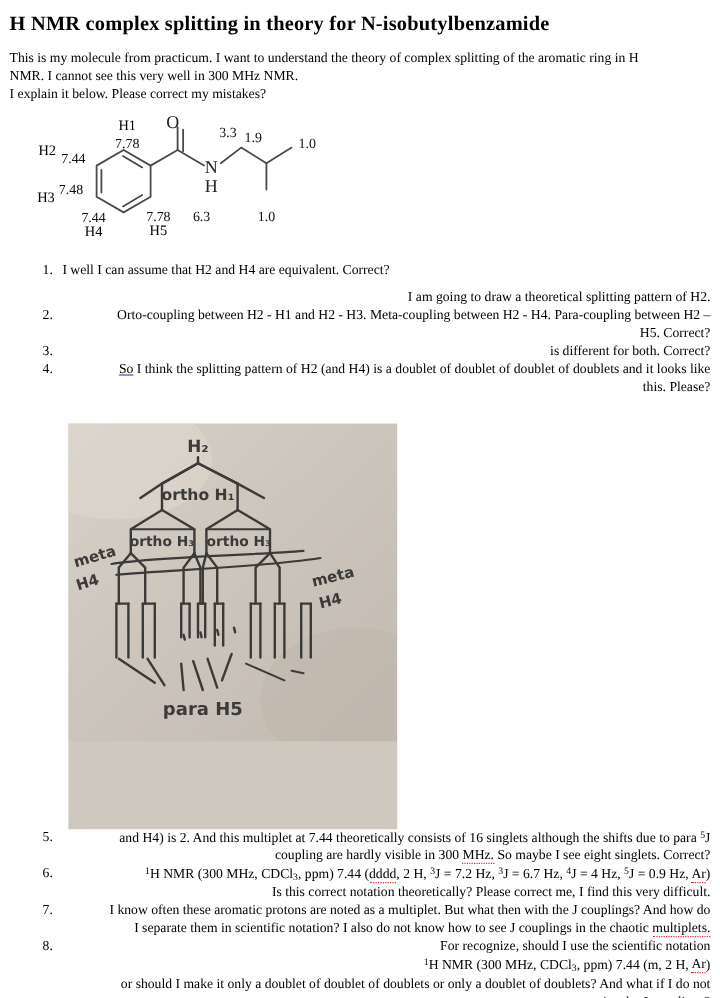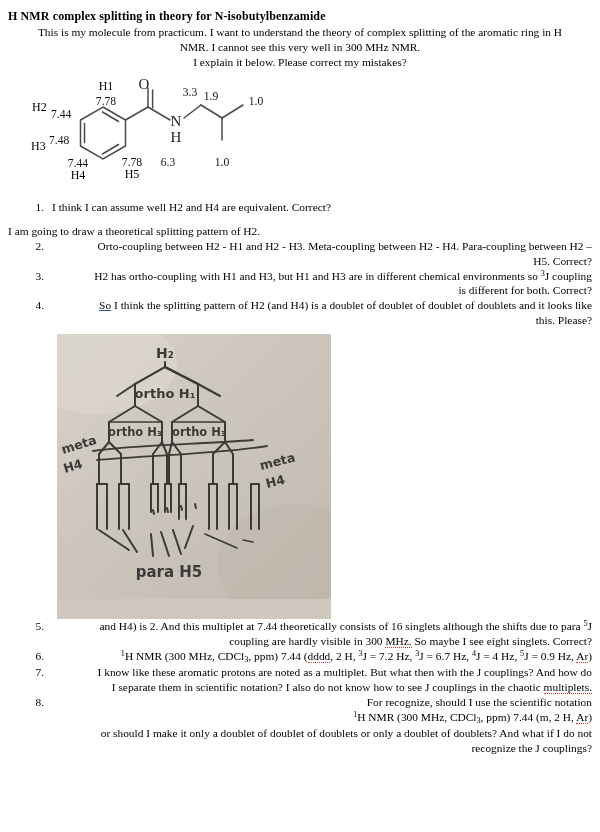--- a/index.html
+++ b/index.html
@@ -18,29 +18,29 @@
   }
   .page {
     position: relative;
     width: 600px;
     height: 832px;
     padding: 0;
     box-sizing: border-box;
   }
   .title {
     font-weight: bold;
-    font-size: 12px;
+    font-size: 17px;
     margin: 9px 0 0 8px;
     letter-spacing: 0.01em;
   }
   .intro {
-    margin: 0 8px 0 8px;
+    margin: 11px 8px 0 8px;
     font-size: 11.4px;
     line-height: 1.33;
-    text-align: center;
+    text-align: left;
   }
   .intro .ln { display: block; }
 
   
   .molecule-wrap {
     position: relative;
     width: 300px;
     height: 122px;
     margin: 8px 0 0 18px;
   }
@@ -80,40 +80,41 @@
     width: 20px;
     text-align: right;
     font-size: 11.4px;
   }
   .list-one { margin-top: 12px; }
   .list-rest { margin-top: 9px; }
   .list-tail { margin-top: 1px; }
   .mid-para {
     margin: 9px 8px 0 8px;
     font-size: 11.4px;
+    text-align: right;
   }
   .sub { font-size: 0.72em; vertical-align: -0.22em; }
   .sup { font-size: 0.72em; vertical-align: 0.45em; }
   .grammar {
     text-decoration: underline;
     text-decoration-color: #3b4fa0;
     text-decoration-thickness: 1px;
   }
   .spell {
     border-bottom: 1.6px dotted #e03030;
     padding-bottom: 0px;
   }
   .blk { display: block; text-align: right; }
 
   
   .photo {
     position: relative;
     width: 274px;
-    height: 285px;
-    margin: 6px 0 0 57px;
+    height: 338px;
+    margin: 22px 0 0 57px;
     background: #cfc8bf;
     overflow: hidden;
   }
   .photo svg { display: block; }
 </style>
 </head>
 <body>
 
 <div class="page">
 
@@ -170,35 +171,34 @@
       <text class="mol-txt" x="172" y="18" text-anchor="middle">3.3</text>
       <text class="mol-txt" x="193" y="22" text-anchor="middle">1.9</text>
       <text class="mol-txt" x="238" y="27" text-anchor="middle">1.0</text>
       <text class="mol-txt" x="204" y="88" text-anchor="middle">1.0</text>
     </svg>
   </div>
 
   <ol class="qlist list-one">
     <li>
       <span class="num">1.</span>
-      <span>I think I can assume well H2 and H4 are equivalent. Correct?</span>
+      <span>I well I can assume that H2 and H4 are equivalent. Correct?</span>
     </li>
   </ol>
 
   <div class="mid-para">I am going to draw a theoretical splitting pattern of H2.</div>
 
   <ol class="qlist list-rest">
     <li>
       <span class="num">2.</span>
       <span class="blk">Orto-coupling between H2 - H1 and H2 - H3. Meta-coupling between H2 - H4. Para-coupling between H2 –</span>
       <span class="blk">H5. Correct?</span>
     </li>
     <li>
       <span class="num">3.</span>
-      <span class="blk"><span>H2 has ortho-coupling with H1 and H3, but H1 and H3 are in different chemical environments so </span><span class="sup">3</span><span>J coupling</span></span>
       <span class="blk">is different for both. Correct?</span>
     </li>
     <li>
       <span class="num">4.</span>
       <span class="blk"><span class="grammar">So</span><span> I think the splitting pattern of H2 (and H4) is a doublet of doublet of doublet of doublets and it looks like</span></span>
       <span class="blk">this. Please?</span>
     </li>
   </ol>
 
   <div class="photo">
@@ -297,25 +297,26 @@
   <ol class="qlist list-tail">
     <li>
       <span class="num">5.</span>
       <span class="blk"><span>and H4) is 2. And this multiplet at 7.44 theoretically consists of 16 singlets although the shifts due to para </span><span class="sup">5</span><span>J</span></span>
       <span class="blk"><span>coupling are hardly visible in 300 </span><span class="spell">MHz.</span><span> So maybe I see eight singlets. Correct?</span></span>
     </li>
 
     <li>
       <span class="num">6.</span>
       <span class="blk"><span class="sup">1</span><span>H NMR (300 MHz, CDCl</span><span class="sub">3</span><span>, ppm) 7.44 (</span><span class="spell">dddd</span><span>, 2 H, </span><span class="sup">3</span><span>J = 7.2 Hz, </span><span class="sup">3</span><span>J = 6.7 Hz, </span><span class="sup">4</span><span>J = 4 Hz, </span><span class="sup">5</span><span>J = 0.9 Hz, </span><span class="spell">Ar</span><span>)</span></span>
+      <span class="blk">Is this correct notation theoretically? Please correct me, I find this very difficult.</span>
     </li>
 
     <li>
       <span class="num">7.</span>
-      <span class="blk">I know like these aromatic protons are noted as a multiplet. But what then with the J couplings? And how do</span>
+      <span class="blk">I know often these aromatic protons are noted as a multiplet. But what then with the J couplings? And how do</span>
       <span class="blk"><span>I separate them in scientific notation? I also do not know how to see J couplings in the chaotic </span><span class="spell">multiplets.</span></span>
     </li>
 
     <li>
       <span class="num">8.</span>
       <span class="blk">For recognize, should I use the scientific notation</span>
       <span class="blk"><span class="sup">1</span><span>H NMR (300 MHz, CDCl</span><span class="sub">3</span><span>, ppm) 7.44 (m, 2 H, </span><span class="spell">Ar</span><span>)</span></span>
       <span class="blk">or should I make it only a doublet of doublet of doublets or only a doublet of doublets? And what if I do not</span>
       <span class="blk">recognize the J couplings?</span>
     </li>

